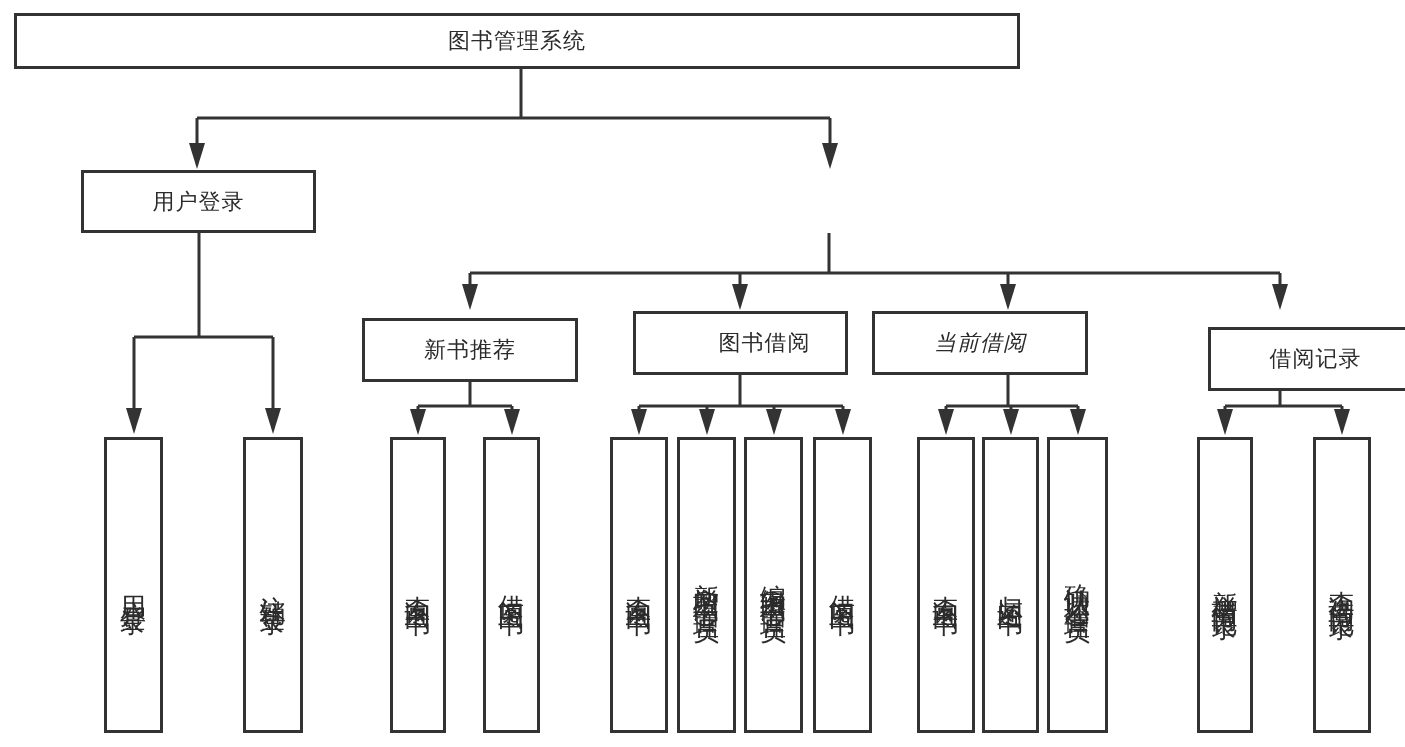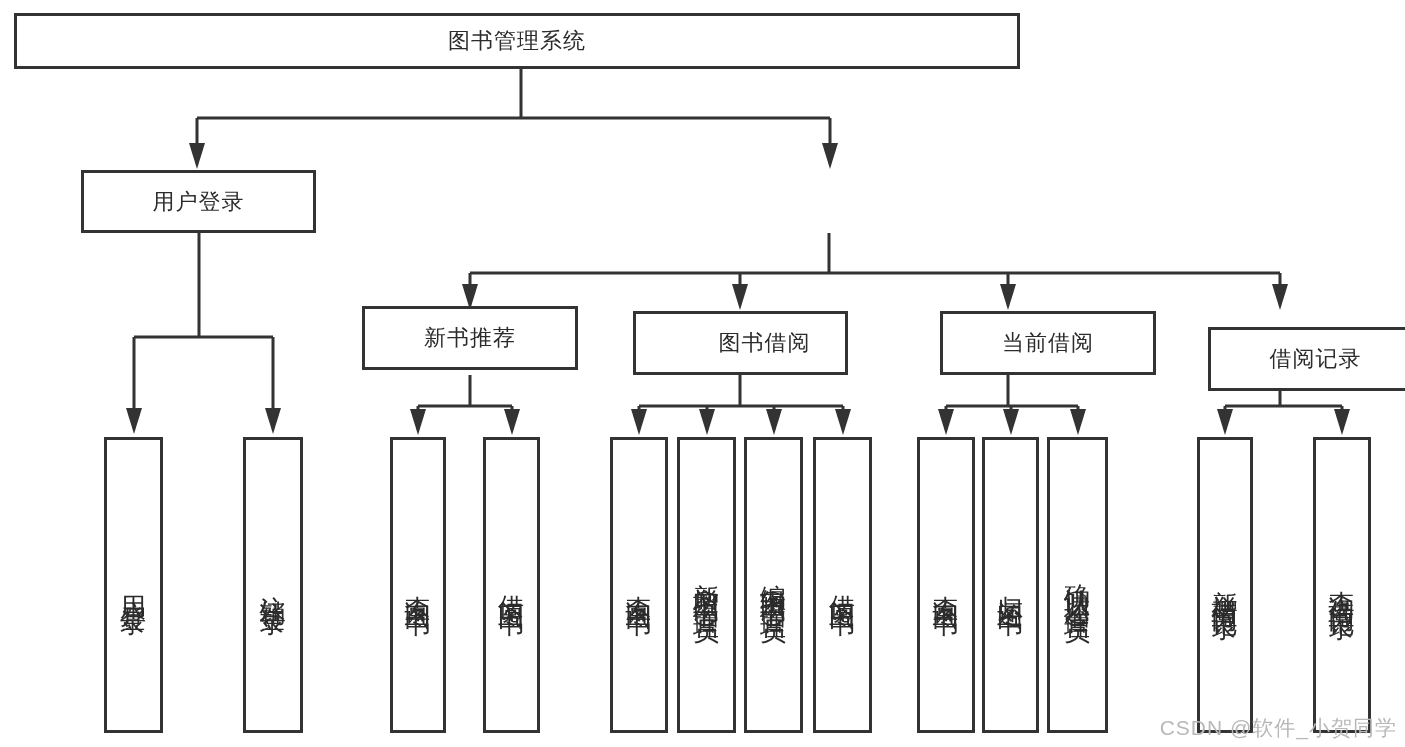--- a/index.html
+++ b/index.html
@@ -90,27 +90,27 @@
   </svg>
 
   <div class="node" style="left:14px;top:13px;width:1006px;height:56px;">
     <span class="lbl">图书管理系统</span>
   </div>
 
   <div class="node" style="left:81px;top:170px;width:235px;height:63px;">
     <span class="lbl">用户登录</span>
   </div>
 
-  <div class="node" style="left:362px;top:306px;width:216px;height:64px;">
+  <div class="node" style="left:362px;top:318px;width:216px;height:64px;">
     <span class="lbl">新书推荐</span>
   </div>
   <div class="node" style="left:633px;top:311px;width:215px;height:64px;padding-left:48px;">
     <span class="lbl">图书借阅</span>
   </div>
-  <div class="node" style="left:940px;top:311px;width:216px;height:64px;">
+  <div class="node" style="left:872px;top:311px;width:216px;height:64px;font-style:italic;">
     <span class="lbl">当前借阅</span>
   </div>
   <div class="node" style="left:1172px;top:327px;width:215px;height:64px;margin-left:36px;">
     <span class="lbl">借阅记录</span>
   </div>
 
   <div class="node vnode" style="left:104px;top:437px;width:59px;height:296px;">
     <span class="lbl">用户登录</span>
   </div>
   <div class="node vnode" style="left:243px;top:437px;width:60px;height:296px;">
@@ -147,15 +147,14 @@
     <span class="lbl">确认归还（管理员）</span>
   </div>
 
   <div class="node vnode" style="left:1197px;top:437px;width:56px;height:296px;">
     <span class="lbl">新增借阅记录</span>
   </div>
   <div class="node vnode" style="left:1313px;top:437px;width:58px;height:296px;">
     <span class="lbl">查询借阅记录</span>
   </div>
 
-  <div id="watermark">CSDN @软件_小贺同学</div>
 
 </div>
 
 </body></html>

